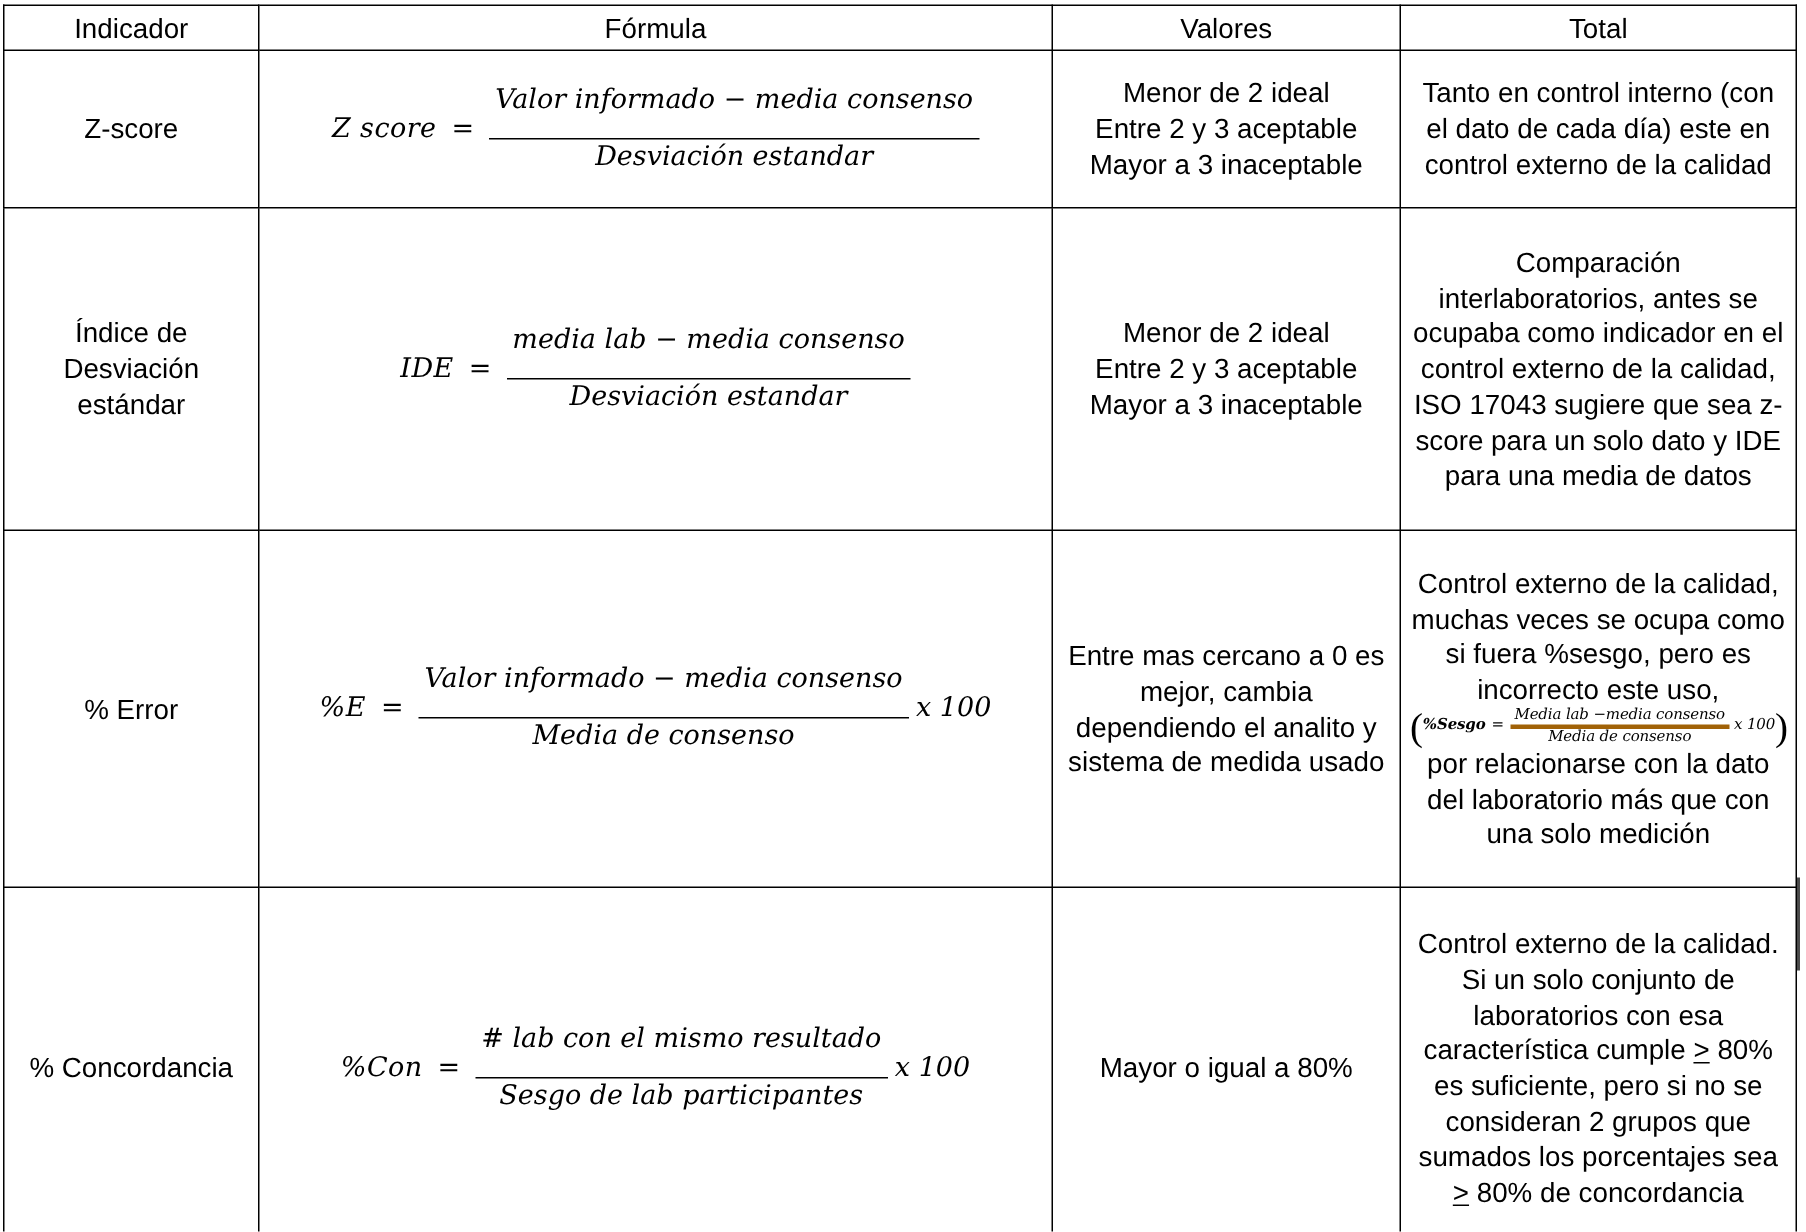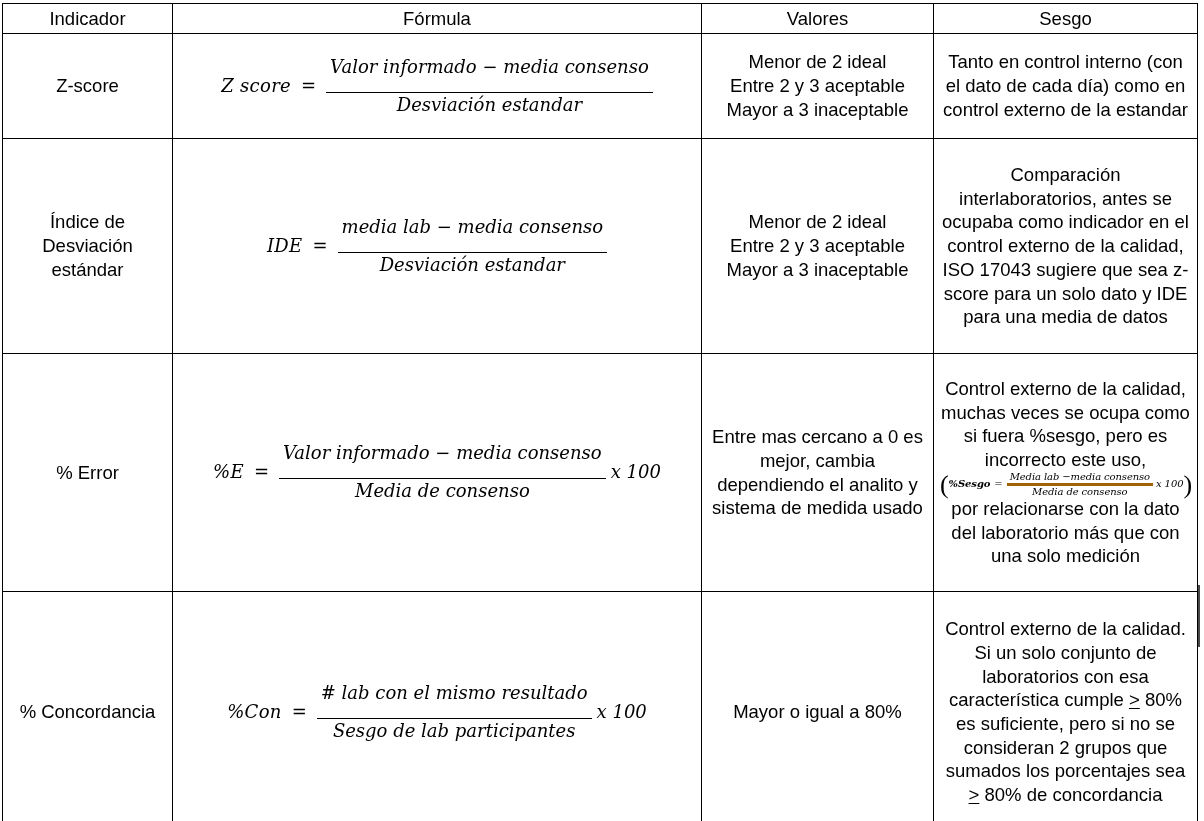--- a/index.html
+++ b/index.html
@@ -176,21 +176,21 @@
       <col class="c-formula">
       <col class="c-valores">
       <col class="c-usos">
     </colgroup>
 
     <thead>
       <tr class="header-row">
         <th>Indicador</th>
         <th>Fórmula</th>
         <th>Valores</th>
-        <th>Sesgo</th>
+        <th>Total</th>
       </tr>
     </thead>
 
     <tbody>
 
       <tr class="data-row r1">
         <td class="cell-indicador">Z-score</td>
 
         <td class="cell-formula">
           <span class="math">
@@ -200,21 +200,21 @@
               <span class="num">Valor informado − media consenso</span>
               <span class="den">Desviación estandar</span>
             </span>
           </span>
         </td>
 
         <td class="cell-valores" style="white-space: pre-line;">Menor de 2 ideal
 Entre 2 y 3 aceptable
 Mayor a 3 inaceptable</td>
 
-        <td class="cell-usos">Tanto en control interno (con el dato de cada día) como en control externo de la estandar</td>
+        <td class="cell-usos">Tanto en control interno (con el dato de cada día) este en control externo de la calidad</td>
       </tr>
 
       <tr class="data-row r2">
         <td class="cell-indicador">Índice de Desviación estándar</td>
 
         <td class="cell-formula">
           <span class="math">
             <span class="lhs">IDE</span>
             <span class="eq">=</span>
             <span class="frac">

